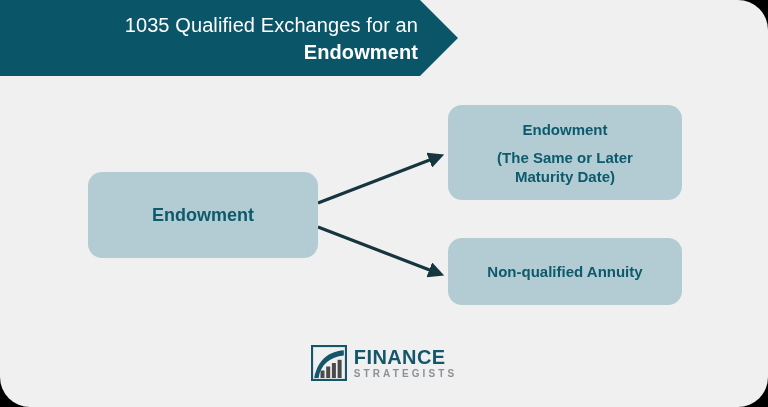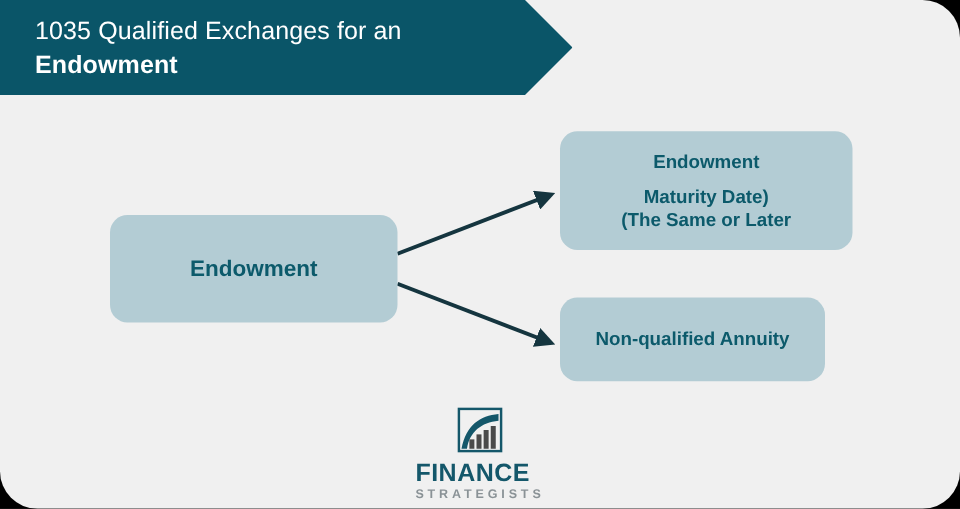--- a/index.html
+++ b/index.html
@@ -27,20 +27,21 @@
   
   #header-banner {
     position: absolute;
     left: 0;
     top: 0;
     width: 458px;
     height: 76px;
     background: #0a5568;
     -webkit-clip-path: polygon(0 0, 420px 0, 458px 38px, 420px 76px, 0 76px);
     clip-path: polygon(0 0, 420px 0, 458px 38px, 420px 76px, 0 76px);
+    text-align: right;
   }
   #header-title {
     position: absolute;
     left: 28px;
     top: 12px;
     width: 390px;
     color: #ffffff;
     font-size: 20px;
     line-height: 27px;
     letter-spacing: 0.1px;
@@ -93,21 +94,21 @@
   }
   #node-endowment-target .node-line {
     display: block;
   }
   #node-endowment-target .node-line.first {
     margin-bottom: 9px;
   }
   #node-annuity-target {
     left: 448px;
     top: 162px;
-    width: 212px;
+    width: 234px;
     height: 67px;
     font-size: 15px;
   }
 
   #arrow-layer {
     position: absolute;
     left: 0;
     top: 0;
     width: 768px;
     height: 258px;
@@ -118,21 +119,20 @@
   #brand-logo {
     position: absolute;
     left: 0;
     top: 338px;
     width: 768px;
     height: 50px;
     display: flex;
     align-items: center;
     justify-content: center;
     gap: 7px;
-    flex-direction: column;
   }
   #logo-mark {
     width: 36px;
     height: 36px;
     flex: 0 0 auto;
   }
   #logo-wordmark {
     display: flex;
     flex-direction: column;
     line-height: 1;
@@ -174,22 +174,22 @@
       <line x1="318" y1="127" x2="440" y2="80" stroke="#15353f" stroke-width="3.2" marker-end="url(#arrowhead)"></line>
       <line x1="318" y1="151" x2="440" y2="198" stroke="#15353f" stroke-width="3.2" marker-end="url(#arrowhead)"></line>
     </svg>
 
     <div class="node-box" id="node-source">
       <span class="node-line">Endowment</span>
     </div>
 
     <div class="node-box" id="node-endowment-target">
       <span class="node-line first">Endowment</span>
+      <span class="node-line">(The Same or Later</span>
       <span class="node-line">Maturity Date)</span>
-      <span class="node-line">(The Same or Later</span>
     </div>
 
     <div class="node-box" id="node-annuity-target">
       <span class="node-line">Non-qualified Annuity</span>
     </div>
 
   </div>
 
   <div id="brand-logo">
     <svg id="logo-mark" viewBox="0 0 36 36">

